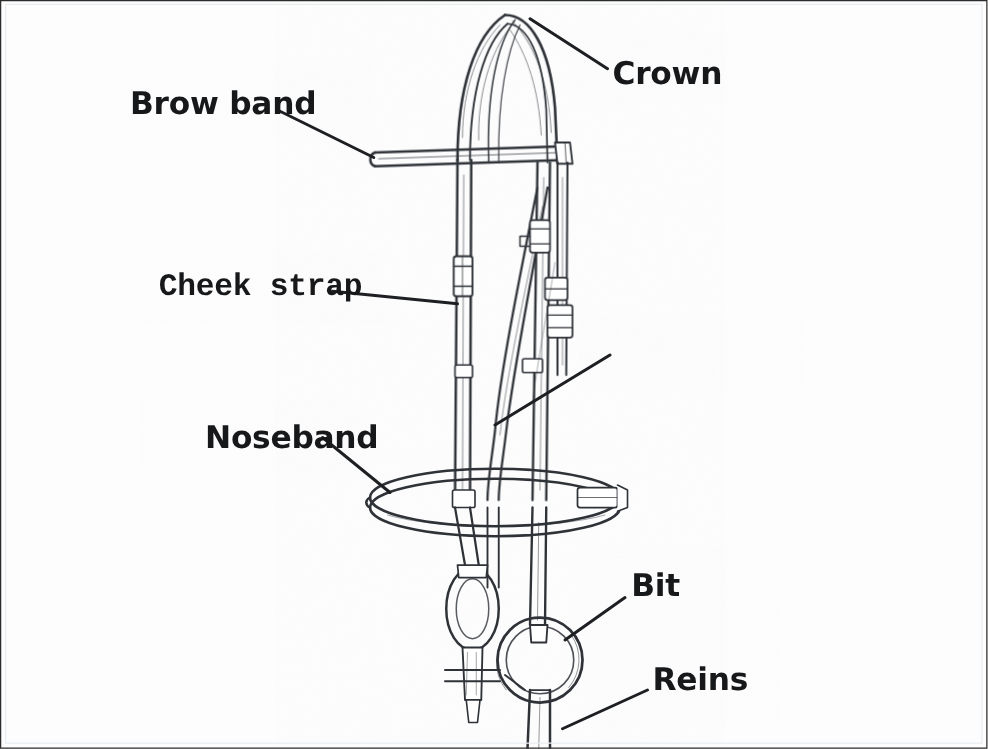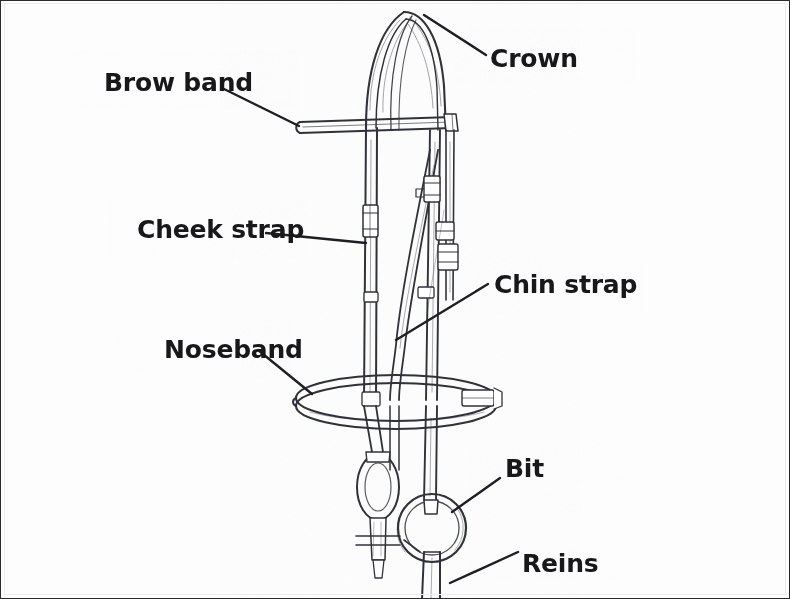--- a/index.html
+++ b/index.html
@@ -251,25 +251,24 @@
       <line x1="258" y1="350" x2="312" y2="394"></line>
       <line x1="500" y1="478" x2="452" y2="512"></line>
       <line x1="518" y1="552" x2="450" y2="583"></line>
     </g>
   </svg>
 
   <div class="label" style="left:490px; top:46px;">Crown</div>
 
   <div class="label" style="left:104px; top:70px;">Brow band</div>
 
-  <div class="label" style="left:137px; top:217px;">Cheek strap</div>
-
-  <div class="label" style="left:494px; top:272px;">Chin strap</div>
+  <div class="label" style="left:127px; top:217px;font-family:Liberation Mono, monospace;">Cheek strap</div>
+
 
   <div class="label" style="left:140px; top:337px;margin-left:24px;">Noseband</div>
 
   <div class="label" style="left:505px; top:456px;">Bit</div>
 
-  <div class="label" style="left:522px; top:531px;margin-top:20px;">Reins</div>
+  <div class="label" style="left:522px; top:531px;">Reins</div>
 
   <div id="page-border-inner"></div>
   <div id="page-border"></div>
 </div>
 
 </body></html>

